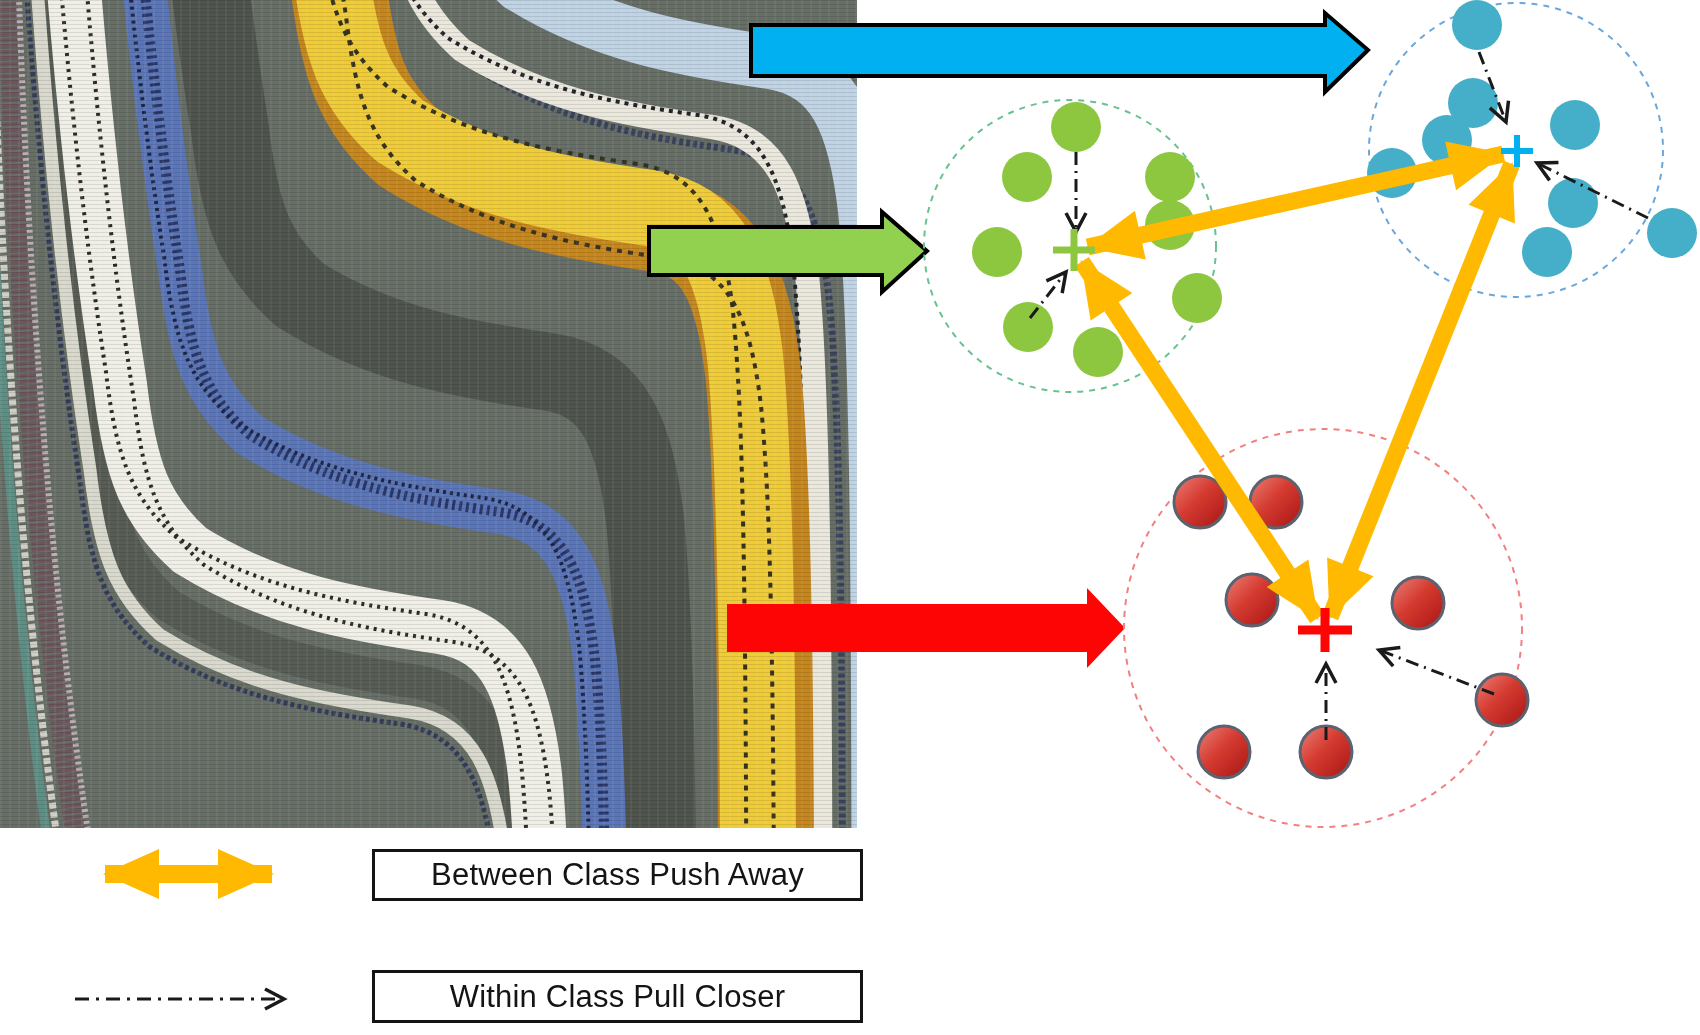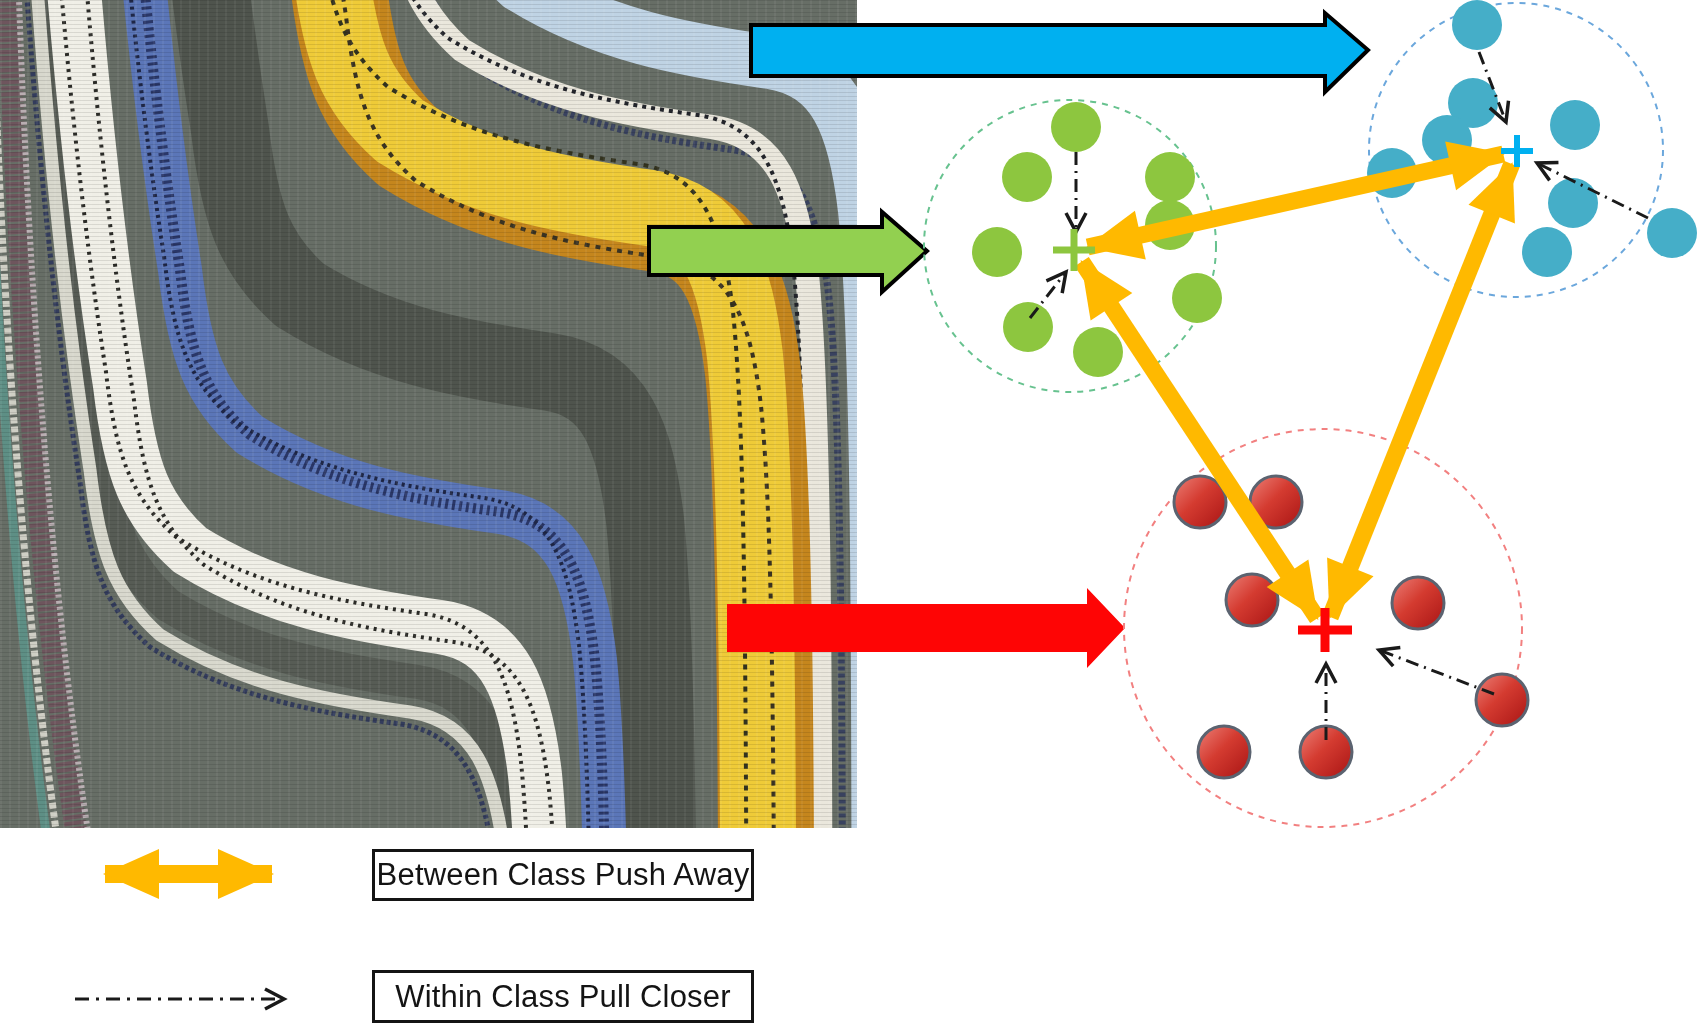--- a/index.html
+++ b/index.html
@@ -8,22 +8,22 @@
   .abs{position:absolute;}
   #seismic{left:0;top:0;z-index:1;}
   #scanlines{left:0;top:0;width:857px;height:828px;z-index:2;pointer-events:none;
      background:
        repeating-linear-gradient(to bottom, rgba(0,0,0,.10) 0 1px, rgba(255,255,255,0) 1px 4px),
        repeating-linear-gradient(to right, rgba(255,255,255,.05) 0 2px, rgba(0,0,0,0) 2px 9px);}
   #diagram-svg{left:0;top:0;z-index:3;}
   .legend-box{position:absolute;z-index:4;box-sizing:border-box;background:#fff;
       border:3px solid #141414;display:flex;align-items:center;justify-content:center;
       font-size:31px;color:#141414;letter-spacing:.2px;}
-  #legend-box-1{left:372px;top:849px;width:382px;height:52px;}
-  #legend-box-2{left:372px;top:970px;width:382px;height:53px;}
+  #legend-box-1{left:372px;top:849px;width:491px;height:52px;}
+  #legend-box-2{left:372px;top:970px;width:491px;height:53px;}
 </style>
 </head>
 <body>
 
 <svg id="seismic" class="abs" width="857" height="828" viewBox="0 0 857 828" xmlns="http://www.w3.org/2000/svg">
   <rect x="0" y="0" width="857" height="828" fill="#676E66"></rect>
   <g fill="none" stroke-linecap="butt">
 
     <path d="M 250,-1300 C 250,-800 280,-350 330,-30 C 340,55 355,95 400,135 C 480,185 565,200 650,212 C 715,222 735,275 745,360 C 757,480 760,700 758,1500" transform="translate(-100,160)" stroke="#4F544D" stroke-width="78"></path>
     <path d="M 250,-1300 C 250,-800 280,-350 330,-30 C 340,55 355,95 400,135 C 480,185 565,200 650,212 C 715,222 735,275 745,360 C 757,480 760,700 758,1500" transform="translate(-232,470)" stroke="#575C55" stroke-width="34"></path>

